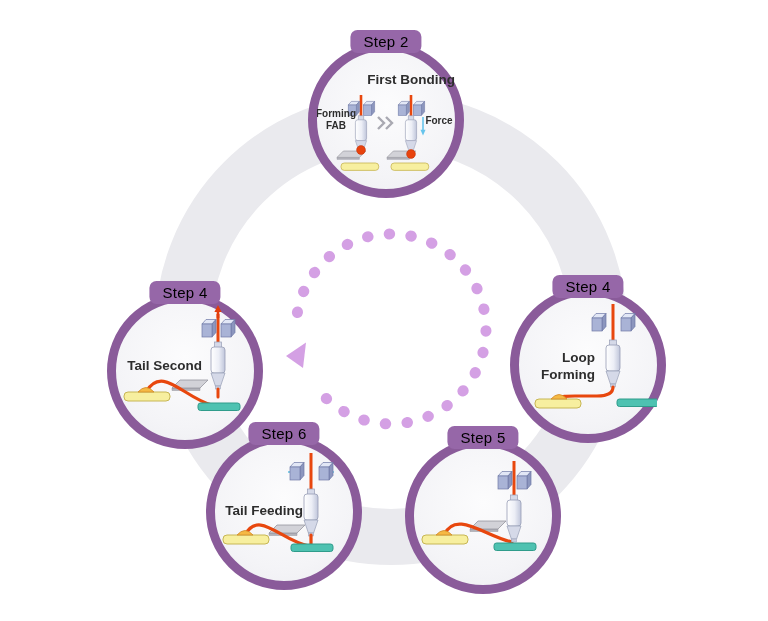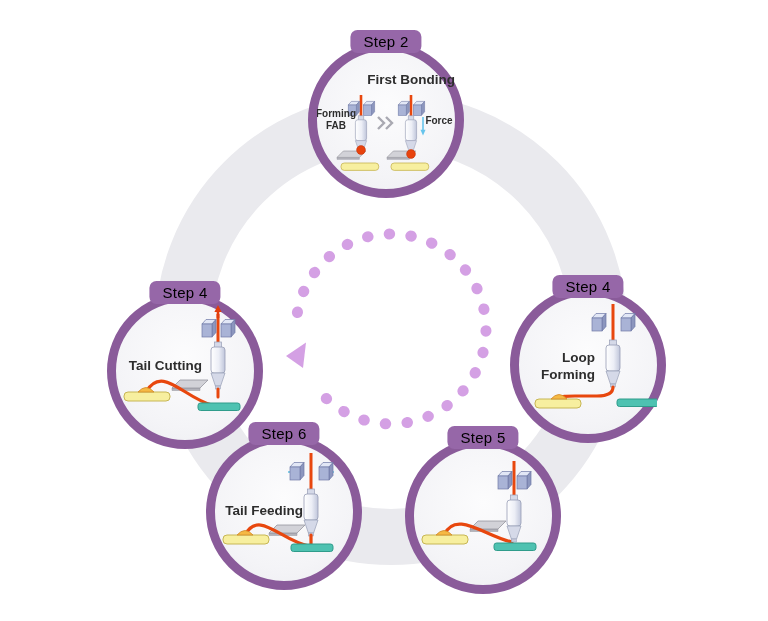--- a/index.html
+++ b/index.html
@@ -193,21 +193,21 @@
       <path d="M30,92 C44,66 66,98 94,103" fill="none" stroke="#e8470e" stroke-width="3.2" stroke-linecap="round"></path>
       <use href="#ypad" x="8" y="92"></use>
       <use href="#bond" x="30" y="92"></use>
       <use href="#tpad" x="76" y="101"></use>
     </svg>
   </div>
 
   <div class="step" style="left:107px;top:293px;">
     <div class="badge">Step 4</div>
     <div class="lbl lbl-s7">
-      <span>Tail Cutting</span>
+      <span>Tail Second</span>
     </div>
     <svg class="illus" viewBox="0 0 138 138">
       <line x1="102" y1="12" x2="102" y2="44" stroke="#e8470e" stroke-width="3"></line>
       <use href="#redUp" x="102" y="6"></use>
       <use href="#clampC" transform="translate(102,17)"></use>
       <use href="#capillary" transform="translate(102,44)"></use>
       <line x1="102" y1="87" x2="102" y2="95" stroke="#e8470e" stroke-width="3" stroke-linecap="round"></line>
       <use href="#die" x="56" y="78"></use>
       <path d="M30,90 C46,62 68,96 96,103" fill="none" stroke="#e8470e" stroke-width="3.2" stroke-linecap="round"></path>
       <use href="#ypad" x="8" y="90"></use>

